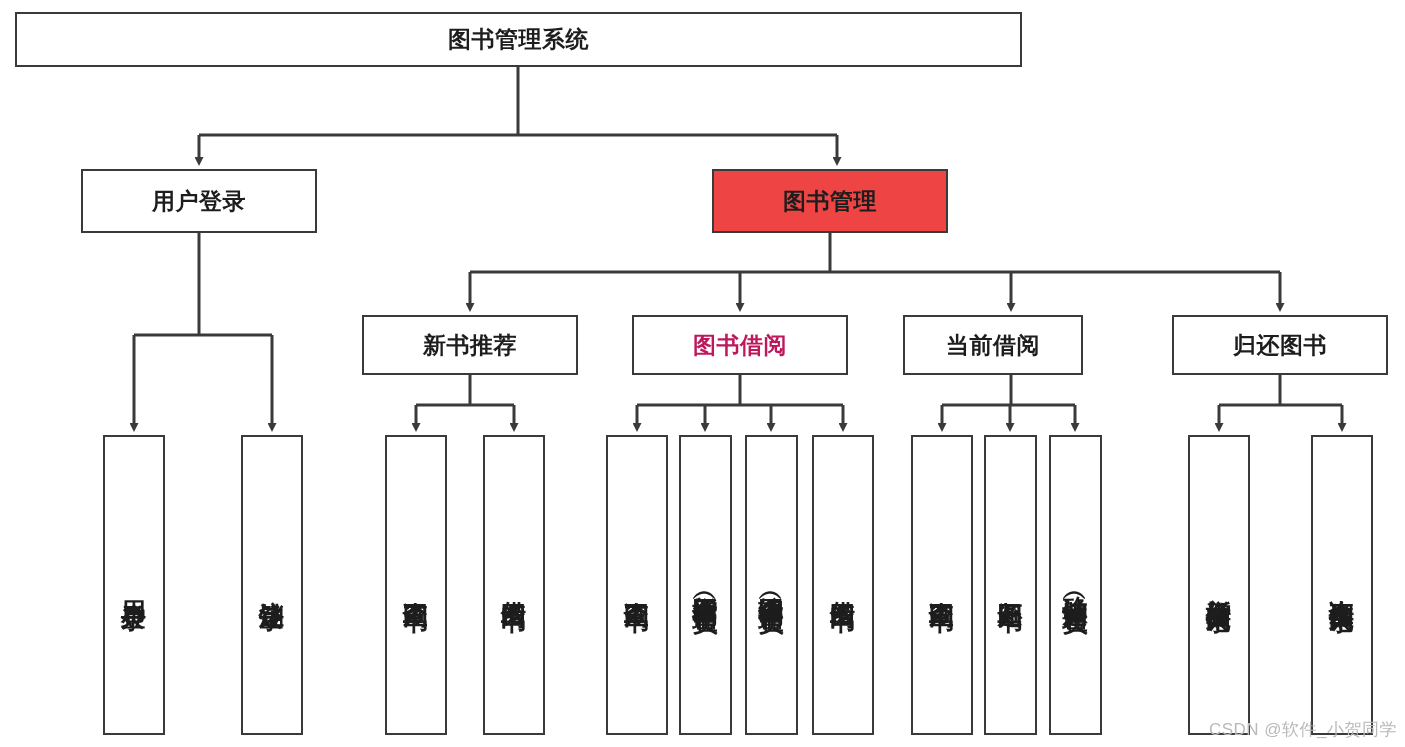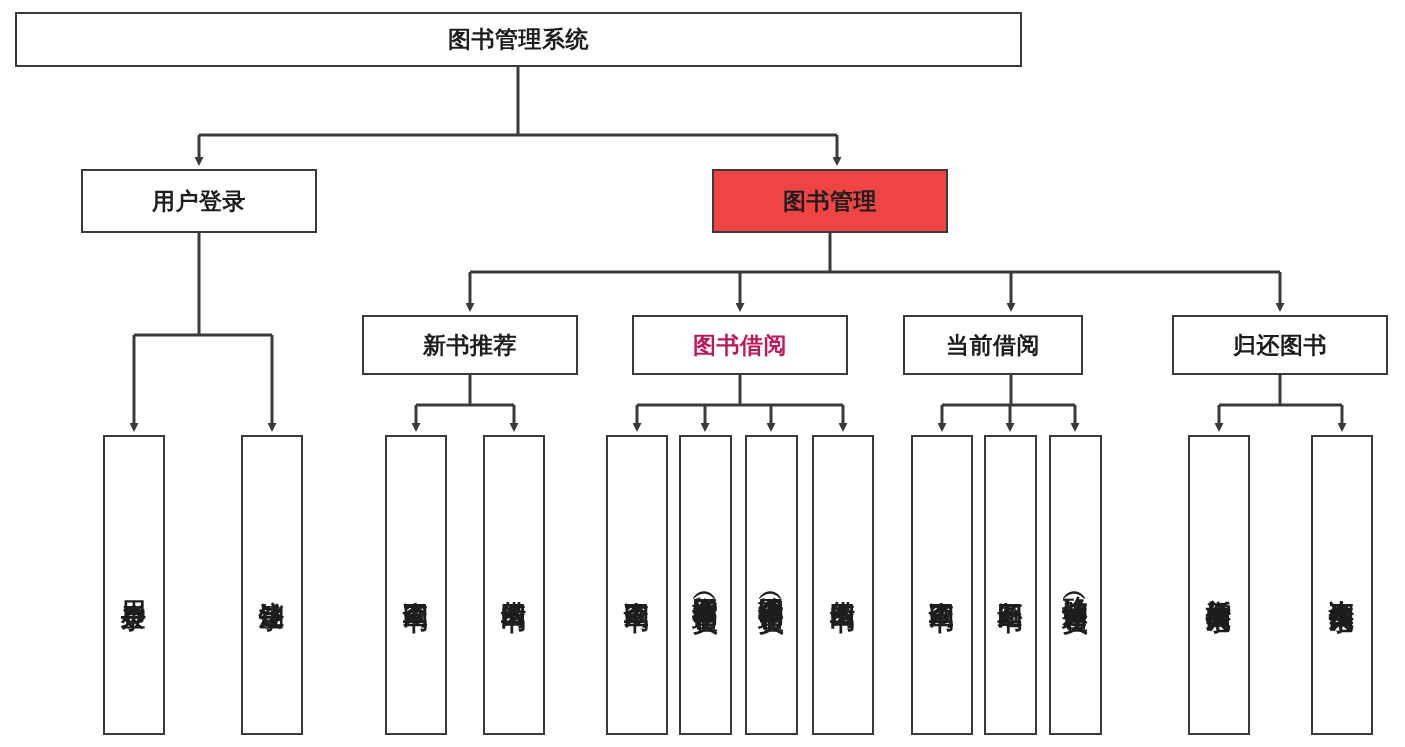--- a/index.html
+++ b/index.html
@@ -182,13 +182,14 @@
         <span class="node-label" style="color: rgb(29, 29, 29);">确认归还（管理员）</span>
       </div>
       <div class="node vert" style="left: 1188px; top: 435px; width: 62px; height: 300px; border-color: rgb(58, 58, 58); background: rgb(255, 255, 255);">
         <span class="node-label" style="color: rgb(29, 29, 29);">新增借阅记录</span>
       </div>
       <div class="node vert" style="left: 1311px; top: 435px; width: 62px; height: 300px; border-color: rgb(58, 58, 58); background: rgb(255, 255, 255);">
         <span class="node-label" style="color: rgb(29, 29, 29);">查询借阅记录</span>
       </div>
     </div>
 
+  <div id="watermark" style="color: rgb(185, 185, 185);">CSDN @软件_小贺同学</div>
 </div>
 
 </body></html>

